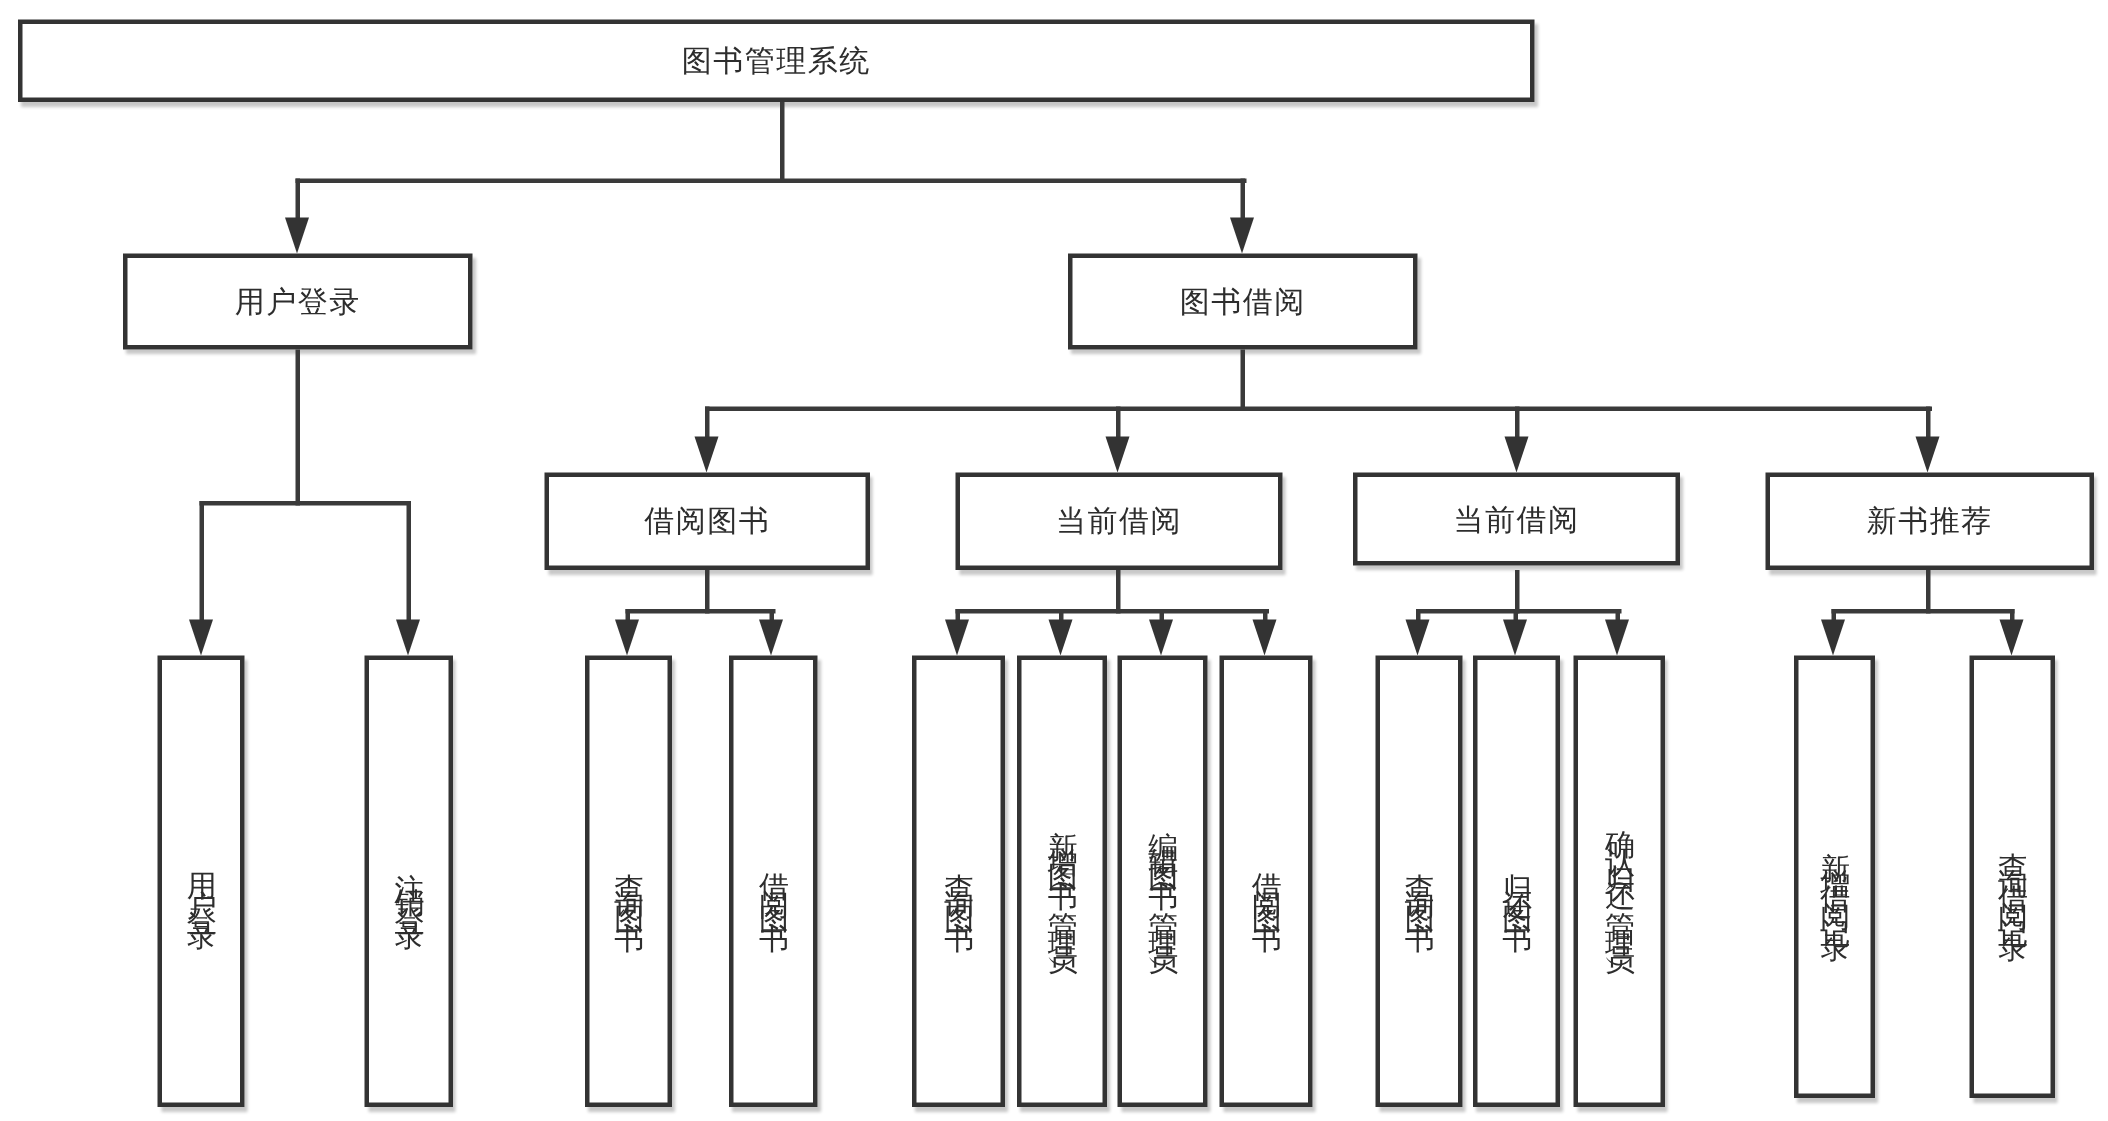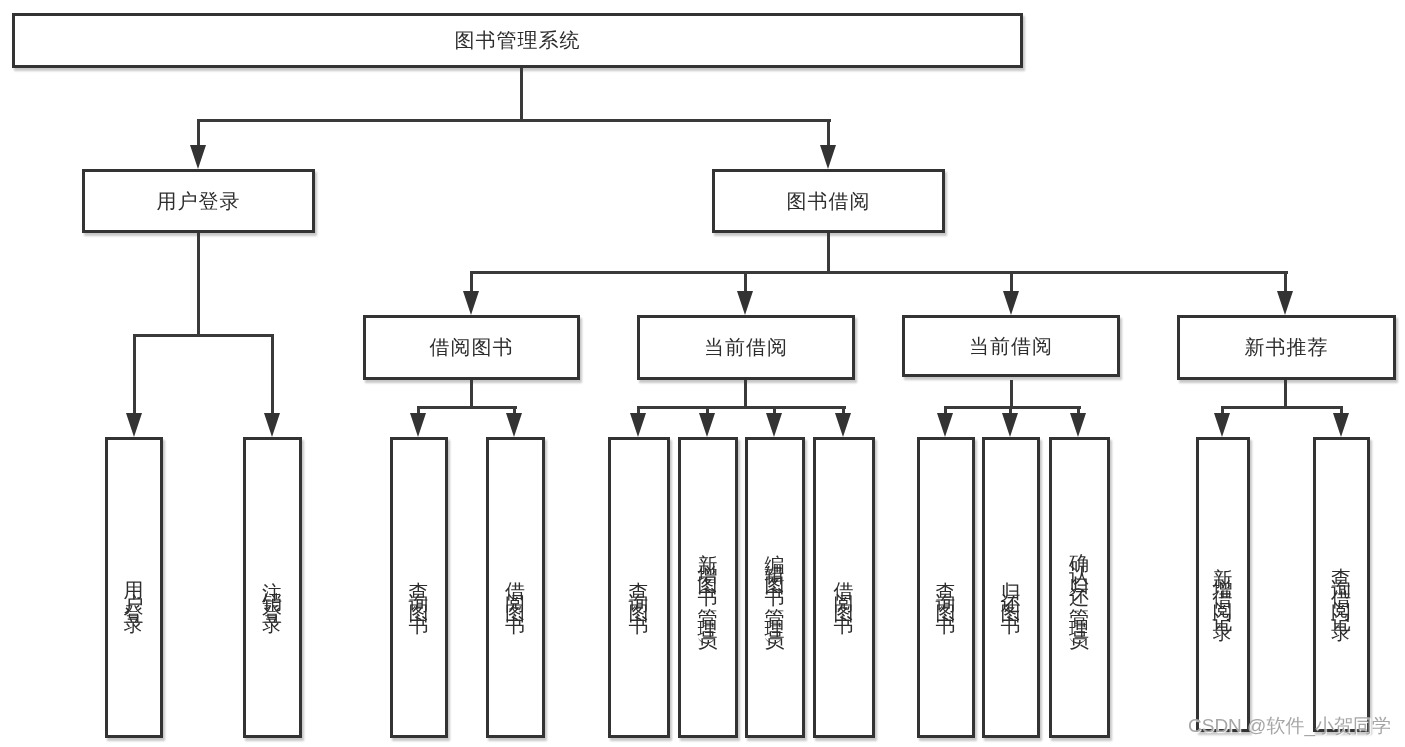--- a/index.html
+++ b/index.html
@@ -161,15 +161,14 @@
     <span class="vlbl">确认归还（管理员）</span>
   </div>
 
   <div class="leaf short" style="left:1196px;width:54px;">
     <span class="vlbl">新增借阅记录</span>
   </div>
   <div class="leaf short" style="left:1313px;width:57px;">
     <span class="vlbl">查询借阅记录</span>
   </div>
 
-  <div id="watermark">CSDN @软件_小贺同学</div>
 
 </div>
 
 </body></html>

